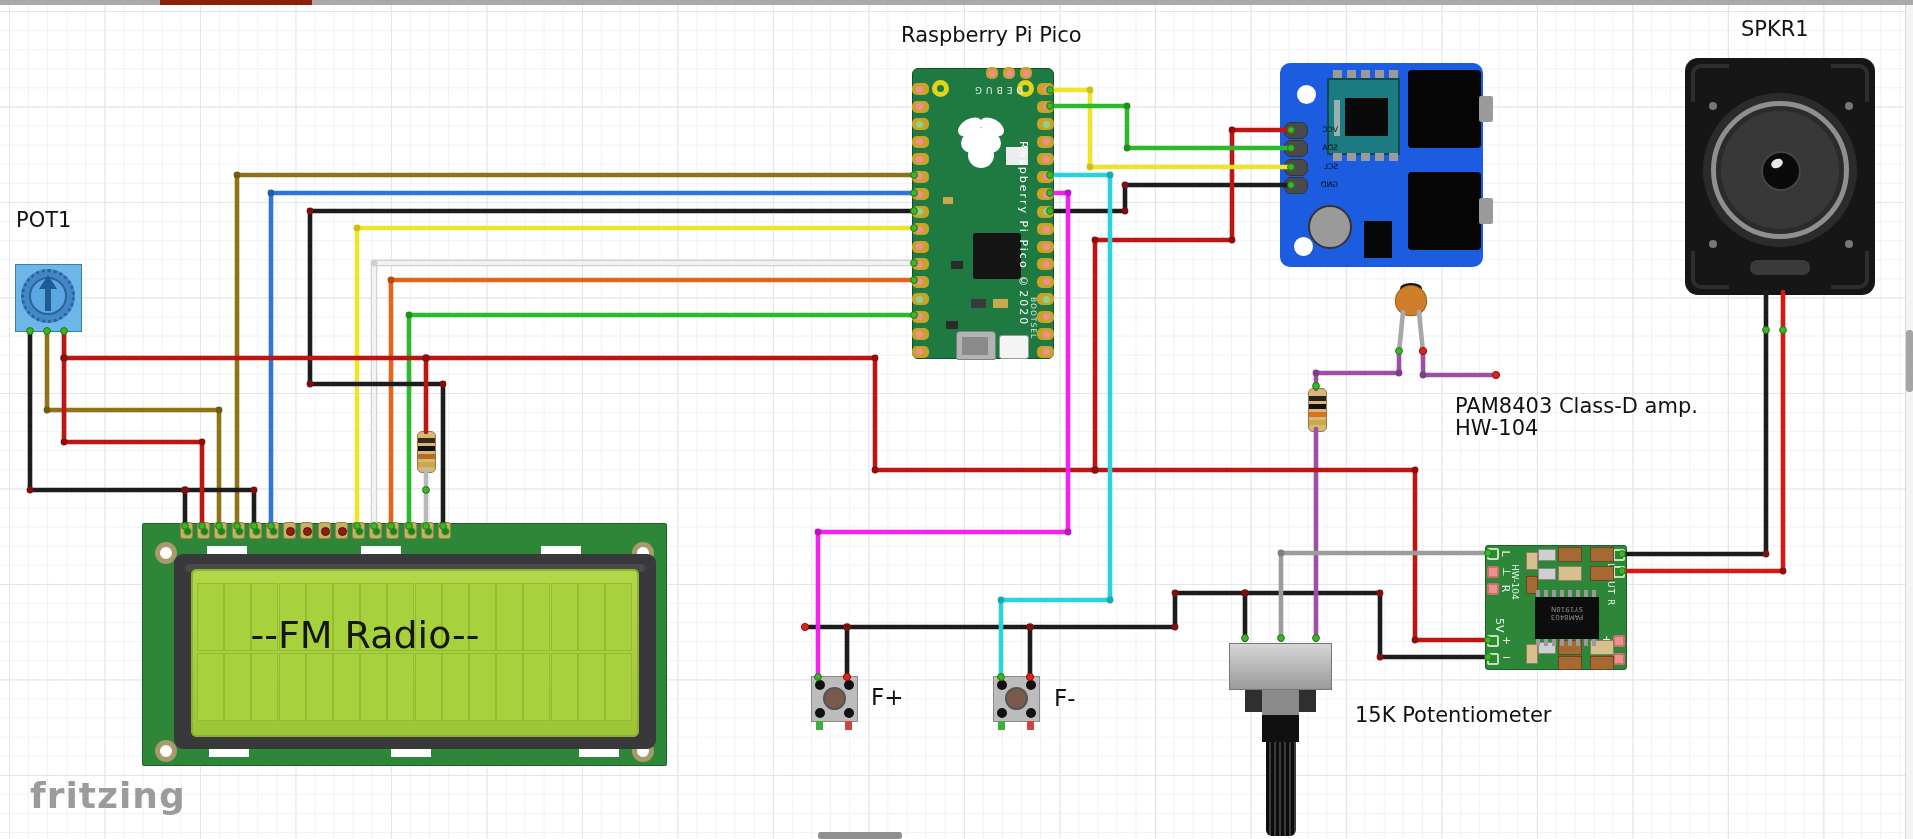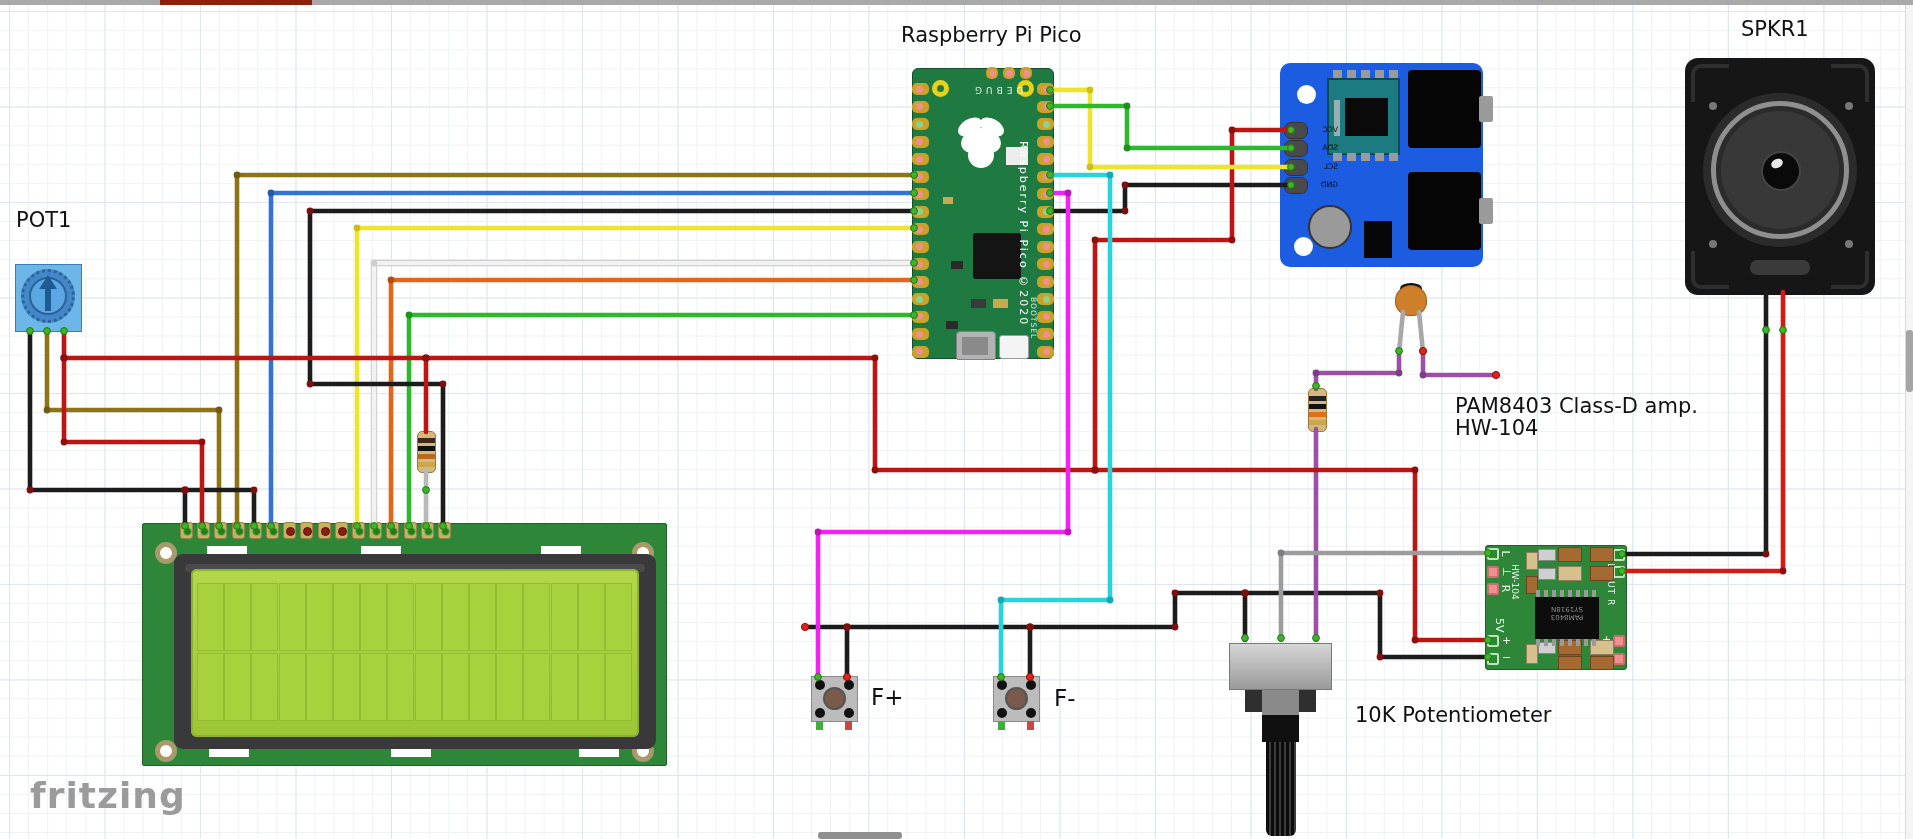--- a/index.html
+++ b/index.html
@@ -111,21 +111,21 @@
 </head>
 <body>
 
 <div id="canvas">
 
   <div class="label" style="left:16px;top:208px;">POT1</div>
   <div class="label" style="left:901px;top:23px;">Raspberry Pi Pico</div>
   <div class="label" style="left:1741px;top:17px;">SPKR1</div>
   <div class="label" style="left:1455px;top:394px;">PAM8403 Class-D amp.</div>
   <div class="label" style="left:1455px;top:416px;">HW-104</div>
-  <div class="label" style="left:1355px;top:703px;">10K Potentiometer</div>
+  <div class="label" style="left:1355px;top:703px;">15K Potentiometer</div>
   <div class="label" style="left:871px;top:684px;font-size:23px;">F+</div>
   <div class="label" style="left:1054px;top:685px;font-size:23px;">F-</div>
   <div id="fritzing-logo">fritzing</div>
 
   <div id="pot1" class="comp">
     <div class="knurl"></div>
     <div class="dial"></div>
     <div class="arrow"></div>
     <div class="tip"></div>
   </div>
@@ -168,20 +168,21 @@
         <div class="lcd-cell" style="left: 190.4px; top: 70px; width: 25px; height: 66px;"></div>
         <div class="lcd-cell" style="left: 217.6px; top: 70px; width: 25px; height: 66px;"></div>
         <div class="lcd-cell" style="left: 244.8px; top: 70px; width: 25px; height: 66px;"></div>
         <div class="lcd-cell" style="left: 272px; top: 70px; width: 25px; height: 66px;"></div>
         <div class="lcd-cell" style="left: 299.2px; top: 70px; width: 25px; height: 66px;"></div>
         <div class="lcd-cell" style="left: 326.4px; top: 70px; width: 25px; height: 66px;"></div>
         <div class="lcd-cell" style="left: 353.6px; top: 70px; width: 25px; height: 66px;"></div>
         <div class="lcd-cell" style="left: 380.8px; top: 70px; width: 25px; height: 66px;"></div>
         <div class="lcd-cell" style="left: 408px; top: 70px; width: 25px; height: 66px;"></div>
       </div>
+    <div id="lcd-text">--FM Radio--</div>
     <div class="tab" style="left:66px;top:225px;"></div>
     <div class="tab" style="left:248px;top:225px;"></div>
     <div class="tab" style="left:436px;top:225px;"></div>
     <div id="lcd-pins">
         <div class="lcd-pin" style="left: 37px;">
           <i style="background: rgb(45, 122, 28); border: 1px solid rgb(111, 194, 90);"></i>
         </div>
         <div class="lcd-pin" style="left: 54.2px;">
           <i style="background: rgb(45, 122, 28); border: 1px solid rgb(111, 194, 90);"></i>
         </div>

